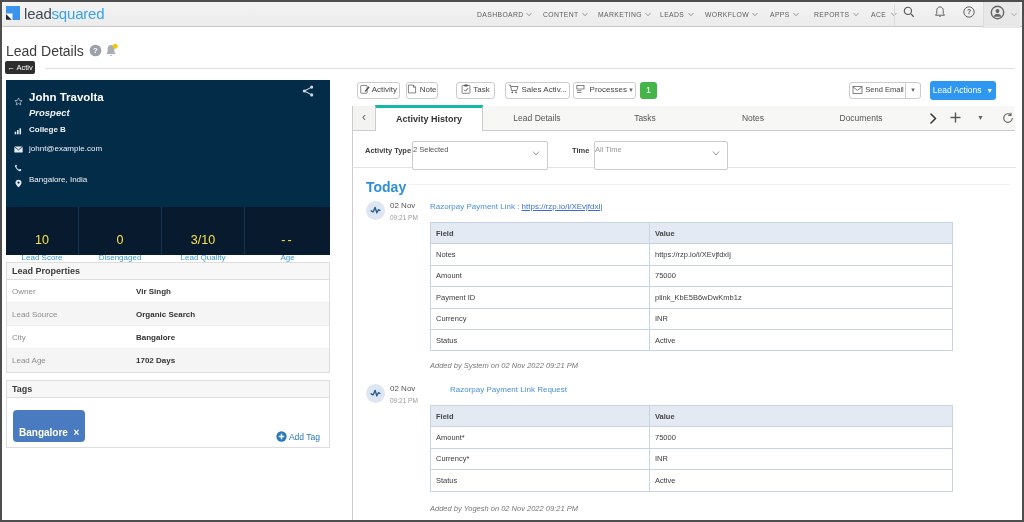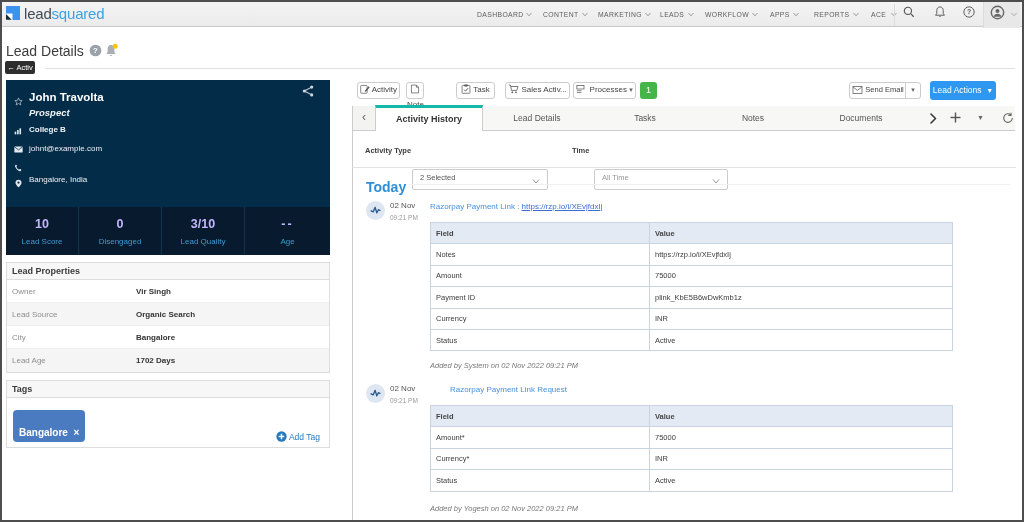--- a/index.html
+++ b/index.html
@@ -18,42 +18,42 @@
   
   #title { position:absolute; left:4px; top:41px; font-size:14px; color:#3c3c3c; }
   #backbtn { position:absolute; left:3px; top:59px; width:30px; height:13px; background:#2d2d2d; border-radius:2px; color:#fff; font-size:7.5px; line-height:13px; text-align:center; }
   #hline { position:absolute; left:43px; top:66px; width:970px; height:1px; background:#e0e0e0; }
 
   
   #card { position:absolute; left:4px; top:78px; width:324px; height:127px; background:#032c49; color:#fff; }
   #stats { position:absolute; left:4px; top:205px; width:324px; height:48px; background:#081b2e; display:flex; }
   .stat { text-align:center; border-right:1px solid #12344f; padding-top:10px; }
   .stat:last-child { border-right:none; }
-  .stat .v { font-size:12.5px; font-weight:bold; color:#c4b5fd; }
+  .stat .v { font-size:12.5px; font-weight:normal; color:#fde047;margin-top:16px; }
   .stat .l { font-size:8px; color:#3e9ad3; margin-top:6px; }
 
   .box { position:absolute; left:4px; width:324px; border:1px solid #ddd; background:#fff; }
   .boxhead { height:17px; background:#f7f7f7; border-bottom:1px solid #ddd; font-size:9px; font-weight:bold; color:#3c3c3c; line-height:17px; padding-left:5px; }
   .prow { height:23px; line-height:23px; font-size:8px; position:relative; border-bottom:1px solid #f0f0f0; }
   .prow.alt { background:#f5f5f5; }
   .prow .pl { position:absolute; left:5px; color:#8d8d8d; }
   .prow .pv { position:absolute; left:129px; color:#333; font-weight:bold; }
 
   
   .tbtn { position:absolute; top:80px; height:17px; background:#fff; border:1px solid #ccc; border-radius:3px; font-size:8px; color:#444; line-height:14.5px; text-align:center; }
   .bicon { vertical-align:-2px; }
 
   
   #tabbar { position:absolute; left:350px; top:104px; width:663px; height:25px; background:#f7f7f5; border-bottom:1px solid #ccc; border-left:1px solid #ccc; }
   .tab { position:absolute; top:0; height:25px; line-height:24px; text-align:center; font-size:8.5px; color:#555; }
   #tabactive { position:absolute; left:22px; top:-1px; width:108px; height:26px; background:#fff; border-top:3px solid #14b8a6; border-left:1px solid #ccc; border-right:1px solid #ccc; font-weight:bold; color:#333; line-height:22px; text-align:center; font-size:9px; }
 
   
   .flabel { position:absolute; font-size:7.5px; font-weight:bold; color:#3c3c3c; }
-  .fsel { position:absolute; height:21px; border:1px solid #ccc; border-radius:2px; background:#fff; font-size:7.5px; color:#555; line-height:15px; padding-left:7px;margin-top:28px; }
+  .fsel { position:absolute; height:29px; border:1px solid #ccc; border-radius:2px; background:#fff; font-size:7.5px; color:#555; line-height:15px; padding-left:0; }
   .fsel .chev { position:absolute; right:7px; top:5px; }
 
   
   table.ftab { border-collapse:collapse; position:absolute; background:#fff; }
   table.ftab td { border:1px solid #c9d4e3; font-size:7.5px; color:#3c3c3c; padding:0 0 0 5px; height:21.4px; }
   table.ftab tr.h td { background:#e4eaf4; font-weight:bold; color:#444; }
   .addedby { position:absolute; font-size:7.5px; font-style:italic; color:#777; }
   .acticon { position:absolute; width:19px; height:19px; border-radius:50%; background:#dde6f1; }
   .adate { position:absolute; font-size:8px; color:#555; }
   .atime { position:absolute; font-size:6.5px; color:#999; }
@@ -262,21 +262,21 @@
           <circle cx="6" cy="6" r="5.6" fill="#2779bd"></circle>
           <line x1="6" y1="3" x2="6" y2="9" stroke="#fff" stroke-width="1.6"></line>
           <line x1="3" y1="6" x2="9" y2="6" stroke="#fff" stroke-width="1.6"></line>
         </svg> Add Tag</div>
   </div>
 
   <div class="tbtn" style="left:355px; width:43px;"><svg class="bicon" width="10" height="10" viewBox="0 0 14 14">
         <rect x="1" y="2" width="9" height="11" rx="1" stroke="#555" fill="none"></rect>
         <path d="M7 9 L12.2 3.2 L13.6 4.6 L8.6 10.4 L6.6 10.8 Z" fill="#555"></path>
       </svg> Activity</div>
-  <div class="tbtn" style="left:404px; width:18px;"><svg class="bicon" width="10" height="10" viewBox="0 0 14 14">
+  <div class="tbtn" style="left:404px; width:32px;"><svg class="bicon" width="10" height="10" viewBox="0 0 14 14">
         <path d="M2 1.5 L9 1.5 L12 4.5 L12 12.5 L2 12.5 Z" stroke="#555" fill="none"></path>
         <path d="M9 1.5 L9 4.5 L12 4.5" stroke="#555" fill="none"></path>
       </svg> Note</div>
   <div class="tbtn" style="left:454px; width:39px;"><svg class="bicon" width="10" height="10" viewBox="0 0 14 14">
         <rect x="1.5" y="2" width="11" height="11" rx="1" stroke="#555" fill="none"></rect>
         <rect x="4.5" y="0.8" width="5" height="2.6" rx="0.8" fill="#555"></rect>
         <path d="M4.4 8 L6.3 10 L9.8 5.8" stroke="#555" stroke-width="1.3" fill="none"></path>
       </svg> Task</div>
   <div class="tbtn" style="left:503px; width:65px;"><svg class="bicon" width="11" height="10" viewBox="0 0 15 14">
         <path d="M1 1.5 L3.2 1.5 L4.8 9 L12 9 L13.8 3.5 L4 3.5" stroke="#555" stroke-width="1.1" fill="none"></path>

